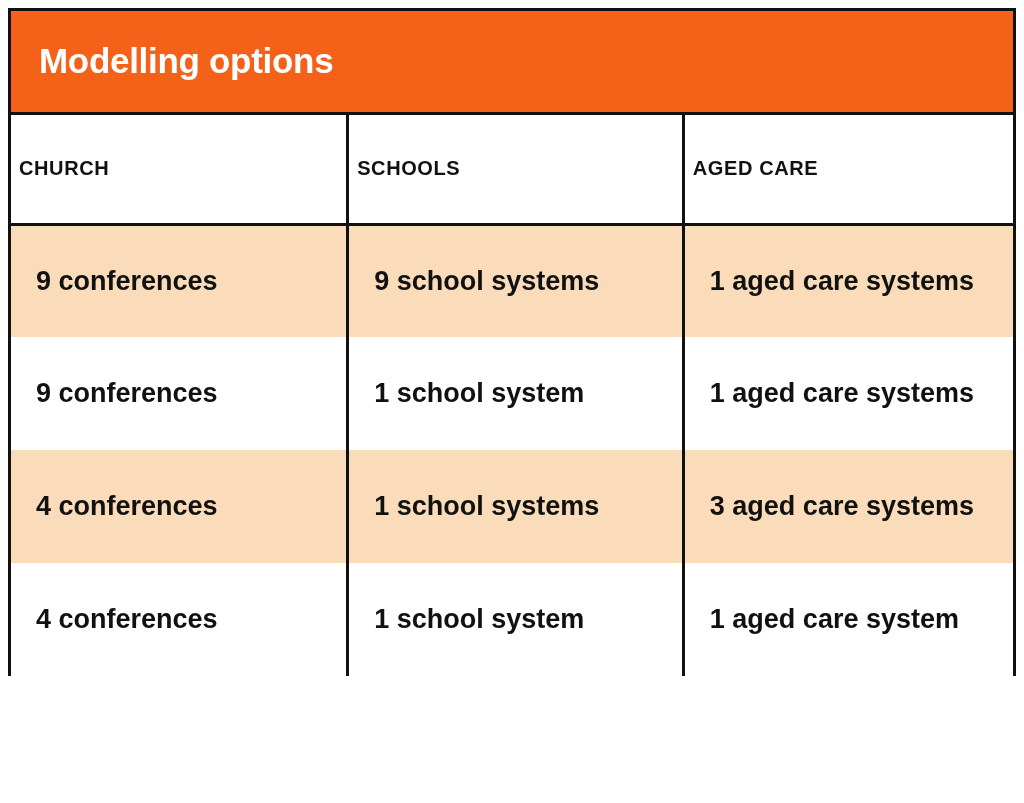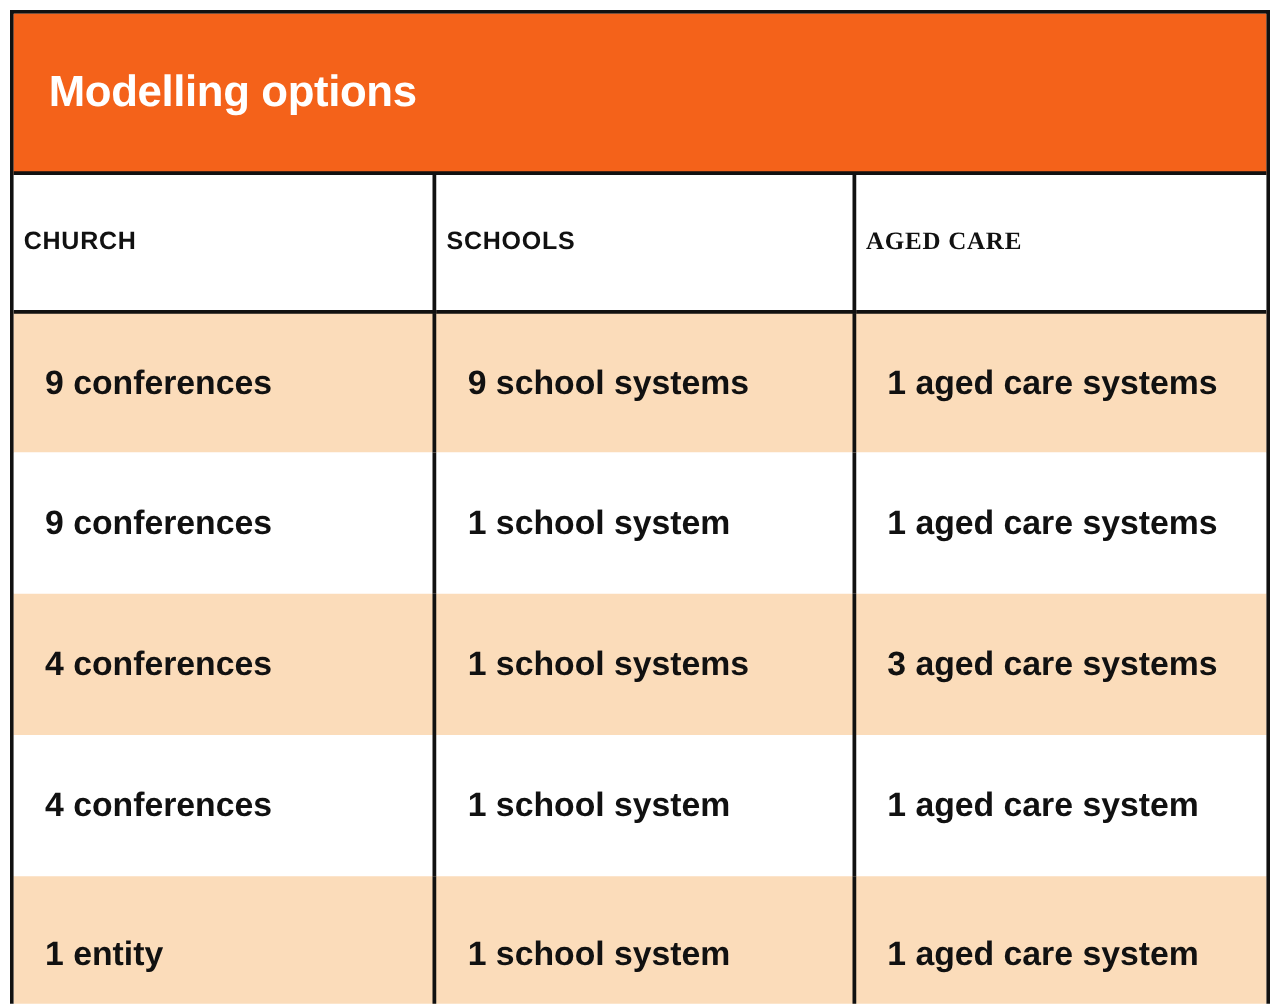--- a/index.html
+++ b/index.html
@@ -23,21 +23,21 @@
   }
   .table-wrap {
     width: 1008px;
     border-left: 3px solid #111111;
     border-right: 3px solid #111111;
     border-top: 3px solid #111111;
     box-sizing: border-box;
   }
   .title-bar {
     background: #f4621a;
-    height: 129px;
+    height: 104px;
     display: flex;
     align-items: center;
     padding-left: 28px;
     box-sizing: border-box;
     border-bottom: 3px solid #111111;
   }
   .title-bar .title {
     color: #ffffff;
     font-size: 35px;
     font-weight: bold;
@@ -60,21 +60,21 @@
     letter-spacing: 0.6px;
     color: #111111;
     height: 109px;
     padding: 0 0 0 8px;
     border-right: 3px solid #111111;
     border-bottom: 3px solid #111111;
     background: #ffffff;
     box-sizing: border-box;
     vertical-align: middle;
   }
-  thead th:last-child { border-right: none; font-family: Liberation Serif, serif; }
+  thead th:last-child { border-right: none; }
 
   tbody td {
     font-size: 27px;
     font-weight: bold;
     color: #111111;
     height: 113px;
     padding: 0 10px 0 25px;
     border-right: 3px solid #111111;
     box-sizing: border-box;
     vertical-align: middle;
@@ -121,22 +121,17 @@
         <tr class="shaded">
           <td>4 conferences</td>
           <td>1 school systems</td>
           <td>3 aged care systems</td>
         </tr>
         <tr>
           <td>4 conferences</td>
           <td>1 school system</td>
           <td>1 aged care system</td>
         </tr>
-        <tr class="shaded last-row">
-          <td>1 entity</td>
-          <td>1 school system</td>
-          <td>1 aged care system</td>
-        </tr>
       </tbody>
     </table>
 
   </div>
 </div>
 
 </body></html>

